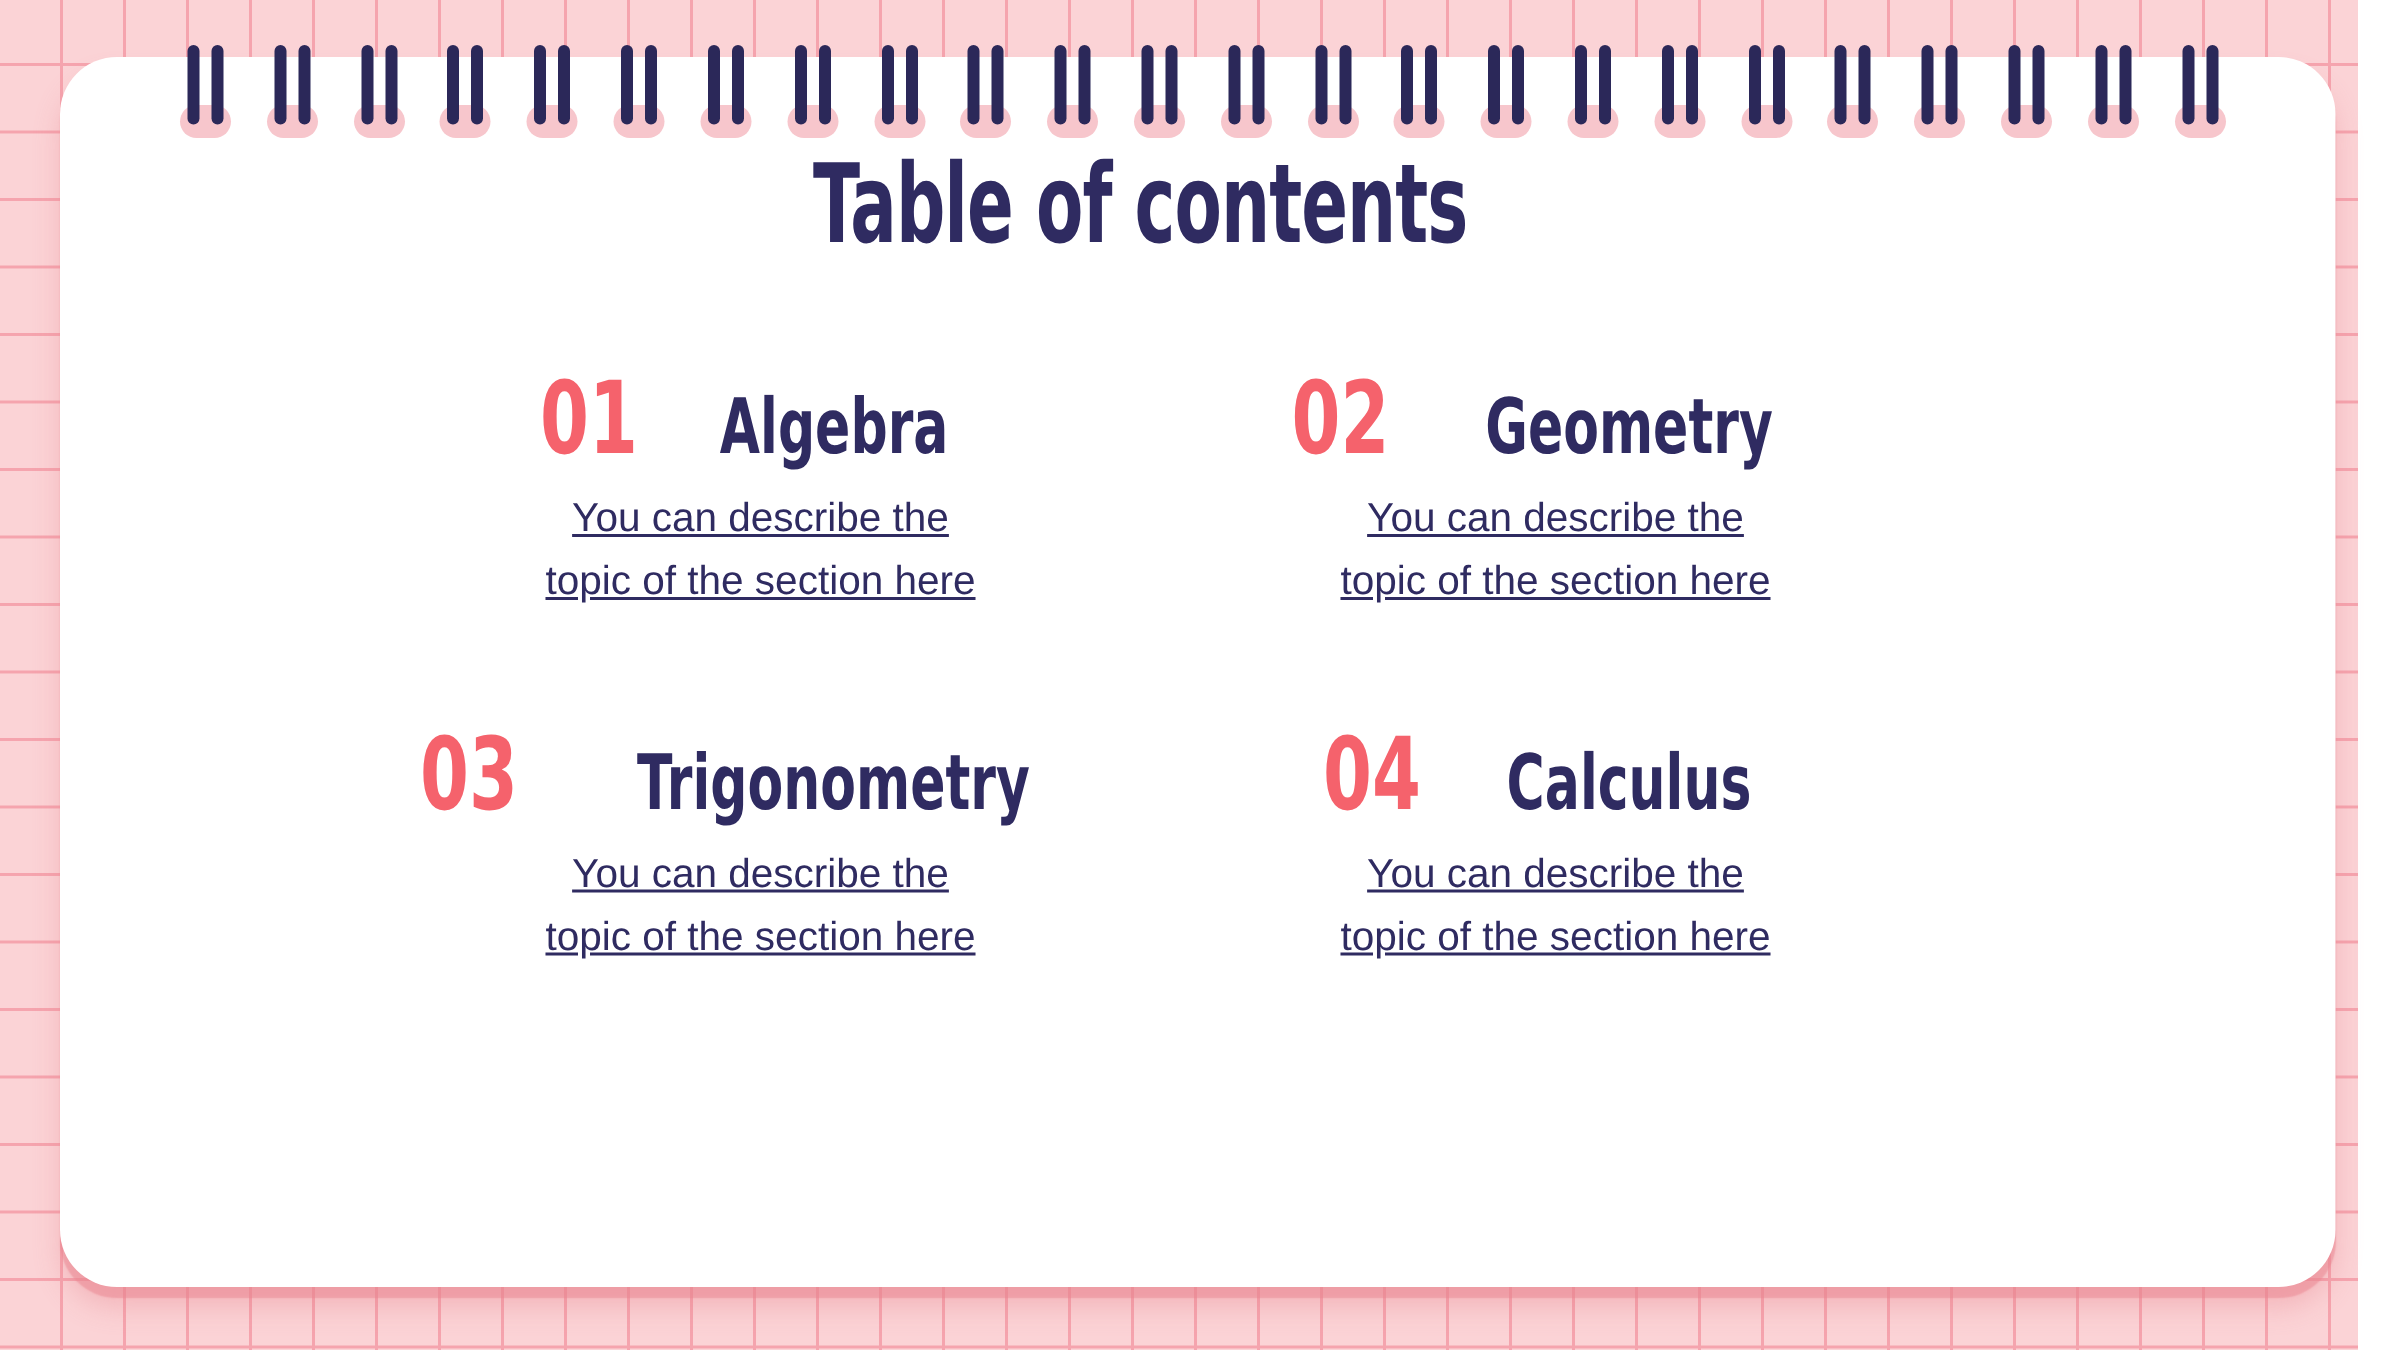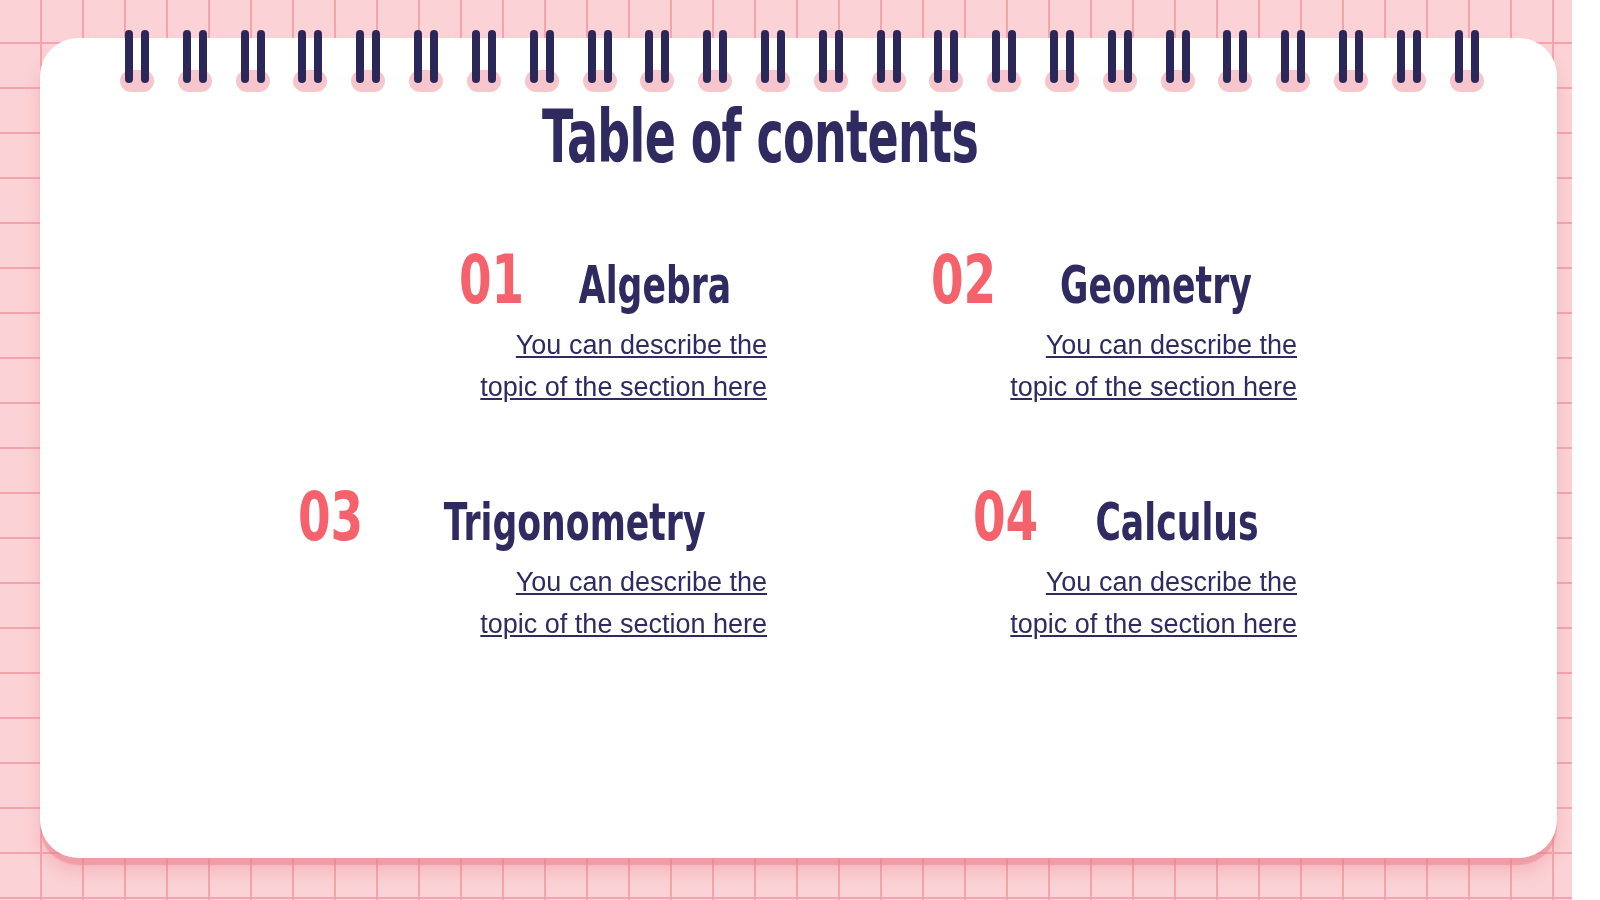--- a/index.html
+++ b/index.html
@@ -60,21 +60,21 @@
   .squeeze{display:inline-block;transform:scaleX(var(--sx,1));transform-origin:50% 50%;white-space:nowrap;}
 
   .title-wrap{position:absolute;top:59px;left:0;right:76px;text-align:center;}
   .slide-title{font-size:73px;line-height:80px;--sx:0.63;letter-spacing:-1px;}
 
   .sections{
     position:absolute;top:196px;left:207px;width:1050px;
     display:grid;grid-template-columns:520px 520px;
     column-gap:10px;row-gap:63px;
   }
-  .cell{text-align:right;}
+  .cell{text-align:center;}
   .section-number{font-size:67px;line-height:67px;--sx:0.70;color:var(--coral);}
   .section-title{font-size:51px;line-height:56px;--sx:0.68;margin-top:24px;}
   .section-desc{
     margin-top:10px;font-size:27px;line-height:42px;color:var(--navy);
   }
   .section-desc .line{display:block;text-decoration:underline;}
 </style>
 </head>
 <body>
 

